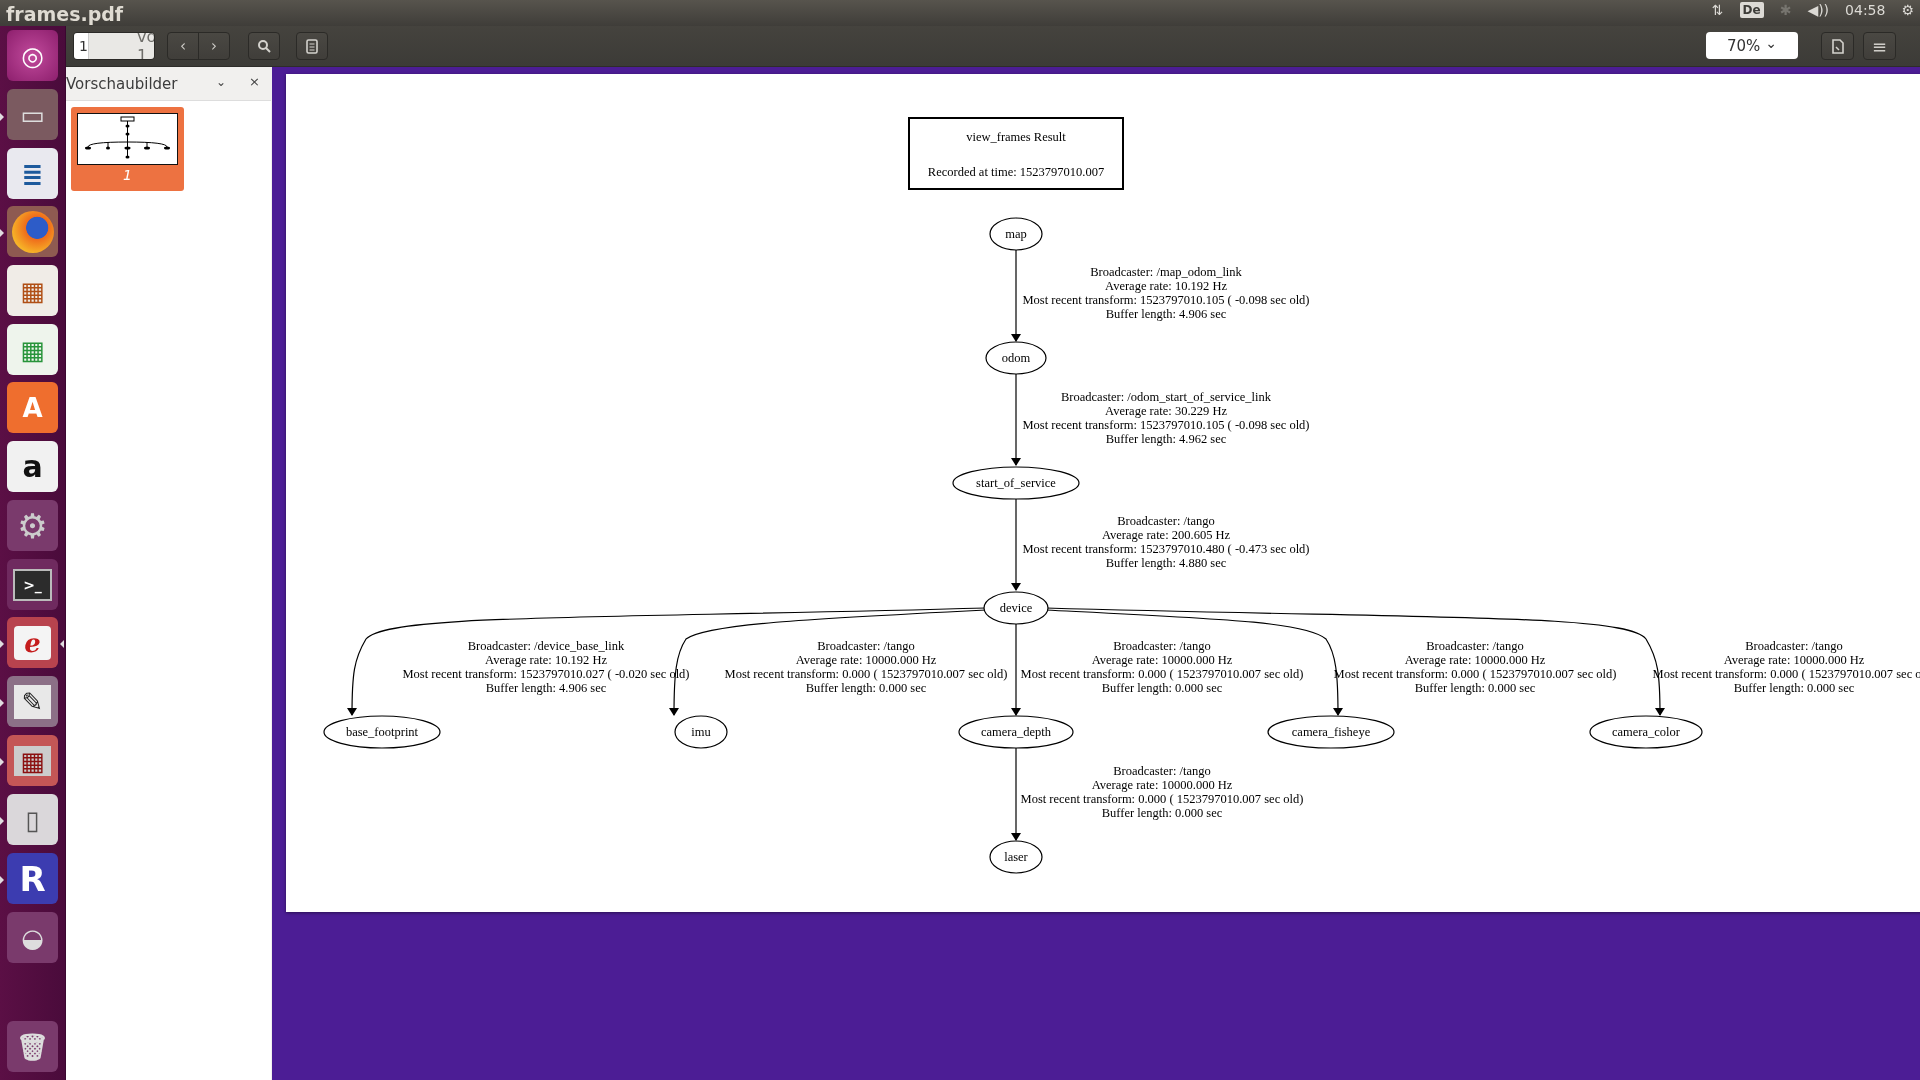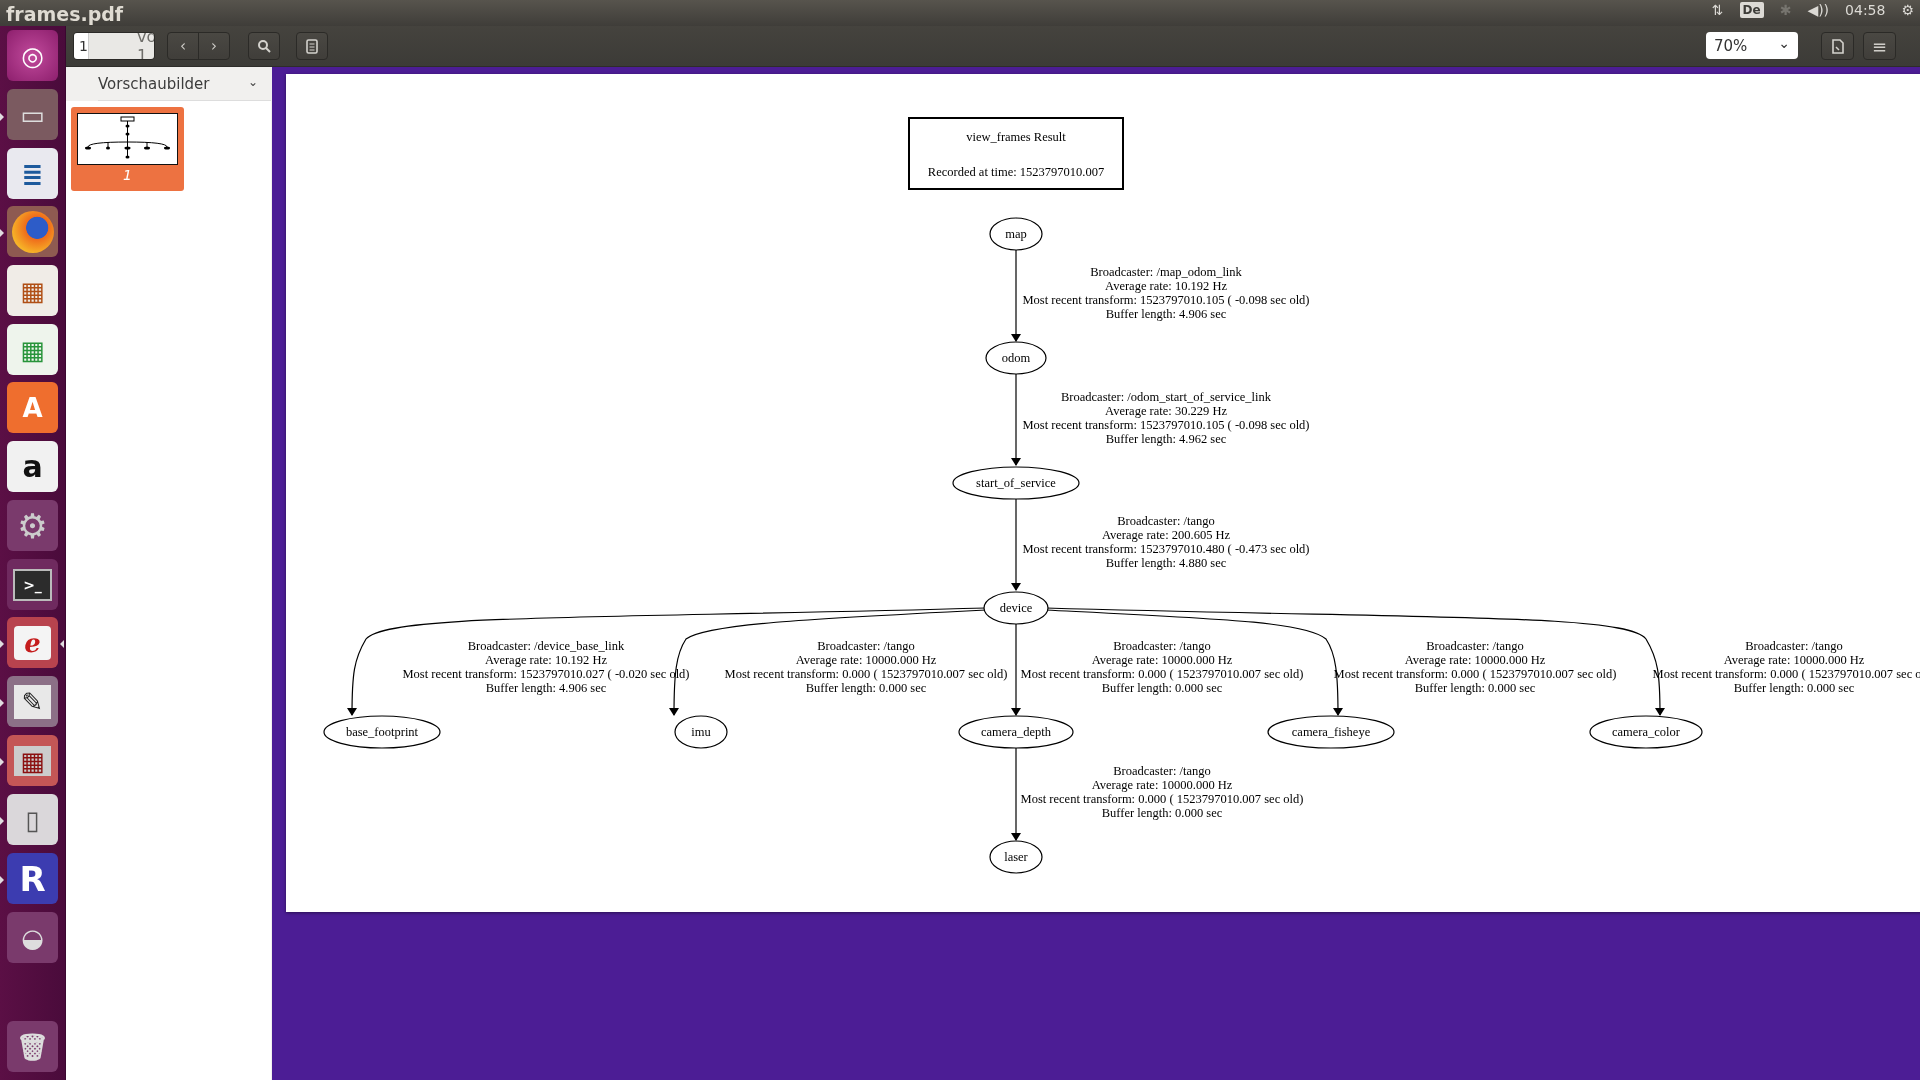--- a/index.html
+++ b/index.html
@@ -7,27 +7,27 @@
   .topbar { position:absolute; left:0; top:0; width:1920px; height:26px; background:linear-gradient(#57544d,#3f3d39); color:#e6e4df; }
   .topbar .title { position:absolute; left:6px; top:3px; font-size:19px; font-weight:bold; color:#dfdbd2; }
   .indicators { position:absolute; right:6px; top:2px; display:flex; align-items:center; gap:16px; font-size:14px; color:#dcdad5; }
   .ind-de { background:#dcdad5; color:#3c3b37; font-weight:bold; font-size:12px; padding:1px 3px; border-radius:2px; }
   .ind-bt { color:#77756f; }
   .toolbar { position:absolute; left:65px; top:26px; width:1855px; height:40px; background:linear-gradient(#45433e,#3c3b37); border-bottom:1px solid #2e2d2a; }
   .tb-btn { position:absolute; top:6px; height:28px; border:1px solid #2b2a27; border-radius:4px; background:linear-gradient(#4a4843,#403e3a); color:#cfcdc8; display:flex; align-items:center; justify-content:center; font-size:15px; box-sizing:border-box; }
   .page-entry { position:absolute; left:8px; top:6px; height:28px; width:82px; display:flex; border-radius:4px; overflow:hidden; border:1px solid #2b2a27; box-sizing:border-box; }
   .page-entry .cur { width:27px; background:#fff; color:#333; font-size:14px; display:flex; align-items:center; padding-left:5px; box-sizing:border-box; }
   .page-entry .tot { flex:1; background:#e9e8e5; color:#6e6d69; font-size:16px; display:flex; align-items:center; justify-content:center; border-left:1px solid #ccc;padding-left:48px; }
-  .zoom-sel { position:absolute; right:122px; top:6px; width:92px; height:27px; background:#fff; border-radius:4px; color:#333; font-size:15px; display:flex; align-items:center; justify-content:space-between; padding:0 8px; box-sizing:border-box; }
+  .zoom-sel { position:absolute; right:122px; top:6px; width:92px; height:27px; background:#fff; border-radius:4px; color:#333; font-size:15px; display:flex; align-items:center; justify-content:space-between; padding:0 21px; box-sizing:border-box; }
   .launcher { position:absolute; left:0; top:26px; width:65px; height:1054px; background:linear-gradient(90deg,#5b0f45,#4a0b3b); border-right:1px solid #3a0730; }
   .lic { position:absolute; left:7px; width:51px; height:51px; border-radius:6px; display:flex; align-items:center; justify-content:center; font-size:26px; font-weight:bold; color:#fff; box-sizing:border-box; }
   .pip { position:absolute; left:0; width:0; height:0; border-top:4px solid transparent; border-bottom:4px solid transparent; border-left:4px solid #e0dde0; }
   .pip-r { position:absolute; left:60px; width:0; height:0; border-top:4px solid transparent; border-bottom:4px solid transparent; border-right:4px solid #e0dde0; }
   .sidebar { position:absolute; left:66px; top:67px; width:205px; height:1013px; background:#f1f0ee; }
-  .sb-head { height:33px; display:flex; align-items:center; padding-left:0; font-size:15px; color:#3c3c3c; position:relative; border-bottom:1px solid #ddd;margin-left:32px; }
+  .sb-head { height:33px; display:flex; align-items:center; padding-left:0; font-size:15px; color:#3c3c3c; position:relative; border-bottom:1px solid #ddd; }
   .sb-head .chev { position:absolute; left:150px; top:8px; font-size:12px; color:#444; }
   .sb-head .cls { position:absolute; left:183px; top:7px; font-size:13px; color:#444; }
   .sb-body { position:absolute; top:34px; left:0; width:205px; bottom:0; background:#fff; }
   .thumb { position:absolute; left:5px; top:6px; width:113px; height:84px; background:#ed7241; border-radius:3px; }
   .thumb .img { position:absolute; left:6px; top:6px; width:101px; height:52px; background:#fff; border:1px solid #111; box-sizing:border-box; }
   .thumb .num { position:absolute; left:0; right:0; top:60px; text-align:center; color:#fff; font-style:italic; font-size:14px; }
   .viewer { position:absolute; left:272px; top:67px; width:1648px; height:1071px; background:#4c1d95; overflow:hidden; }
   .page { position:absolute; left:14px; top:7px; width:1700px; height:838px; background:#fff; box-shadow:0 1px 3px rgba(0,0,0,.45); }
   svg text { font-family:"Liberation Serif", serif; font-size:12.5px; fill:#000; }
 </style>

